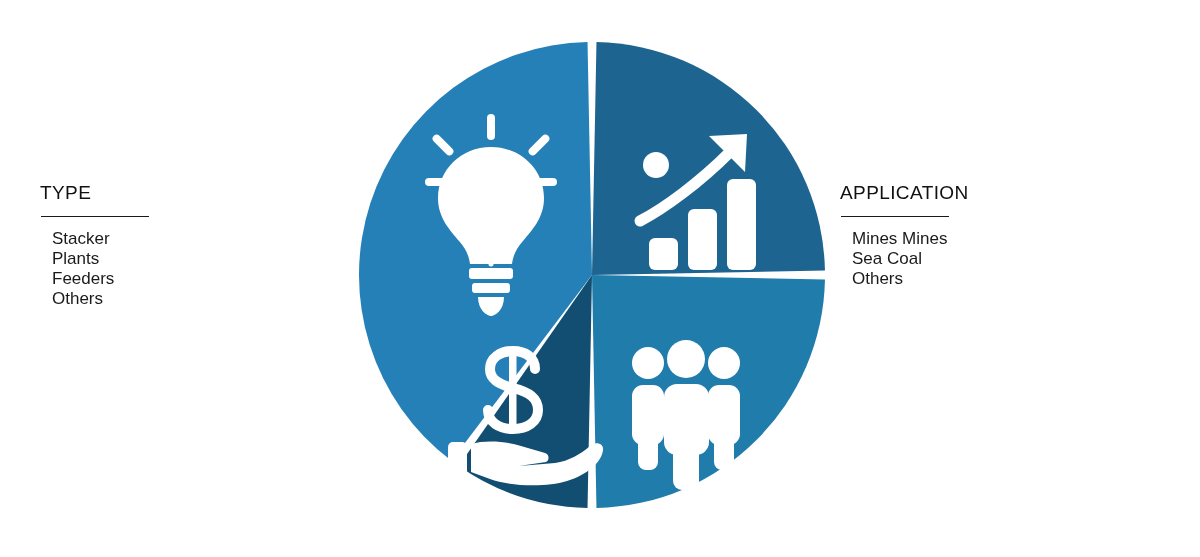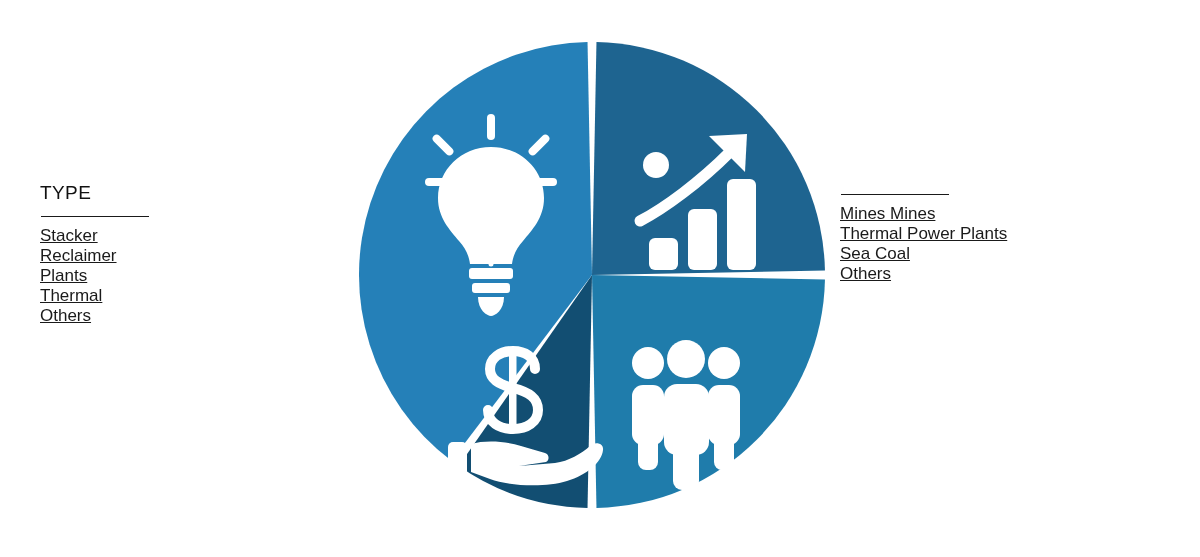--- a/index.html
+++ b/index.html
@@ -40,23 +40,22 @@
 
   .label-rule {
     width: 108px;
     height: 0;
     border-top: 1.6px solid #1a1a1a;
     margin: 12px 0 9px 1px;
   }
 
   .label-list {
     list-style: none;
-    margin: 0;
+    margin: 12px;
     padding: 0;
-    text-decoration: underline;
   }
   .label-list li {
     font-size: 17px;
     line-height: 20px;
     color: #1a1a1a;
     white-space: nowrap;
   }
 
   
   #pie-wrap {
@@ -71,32 +70,31 @@
 </head>
 <body>
 
 <div id="canvas">
 
   <div class="label-block left">
     <div class="label-title">TYPE</div>
     <div class="label-rule"></div>
     <ul class="label-list">
       <li>Stacker</li>
-      <li>Reclaimer</li>
       <li>Plants</li>
-      <li>Thermal</li>
+      <li>Feeders</li>
       <li>Others</li>
     </ul>
   </div>
 
   <div class="label-block right">
+    <div class="label-title">APPLICATION</div>
     <div class="label-rule"></div>
     <ul class="label-list">
       <li>Mines Mines</li>
-      <li>Thermal Power Plants</li>
       <li>Sea Coal</li>
       <li>Others</li>
     </ul>
   </div>
 
   <div id="pie-wrap">
     <svg id="pie-svg" viewBox="0 0 466 466" xmlns="http://www.w3.org/2000/svg">
 
       <g id="slices">
           <path d="M 233 233 L 237.4730040791277 0.04293907565690347 A 233 233 0 0 1 465.95706092434307 228.52699592087234 Z" fill="#1e6490"></path>

